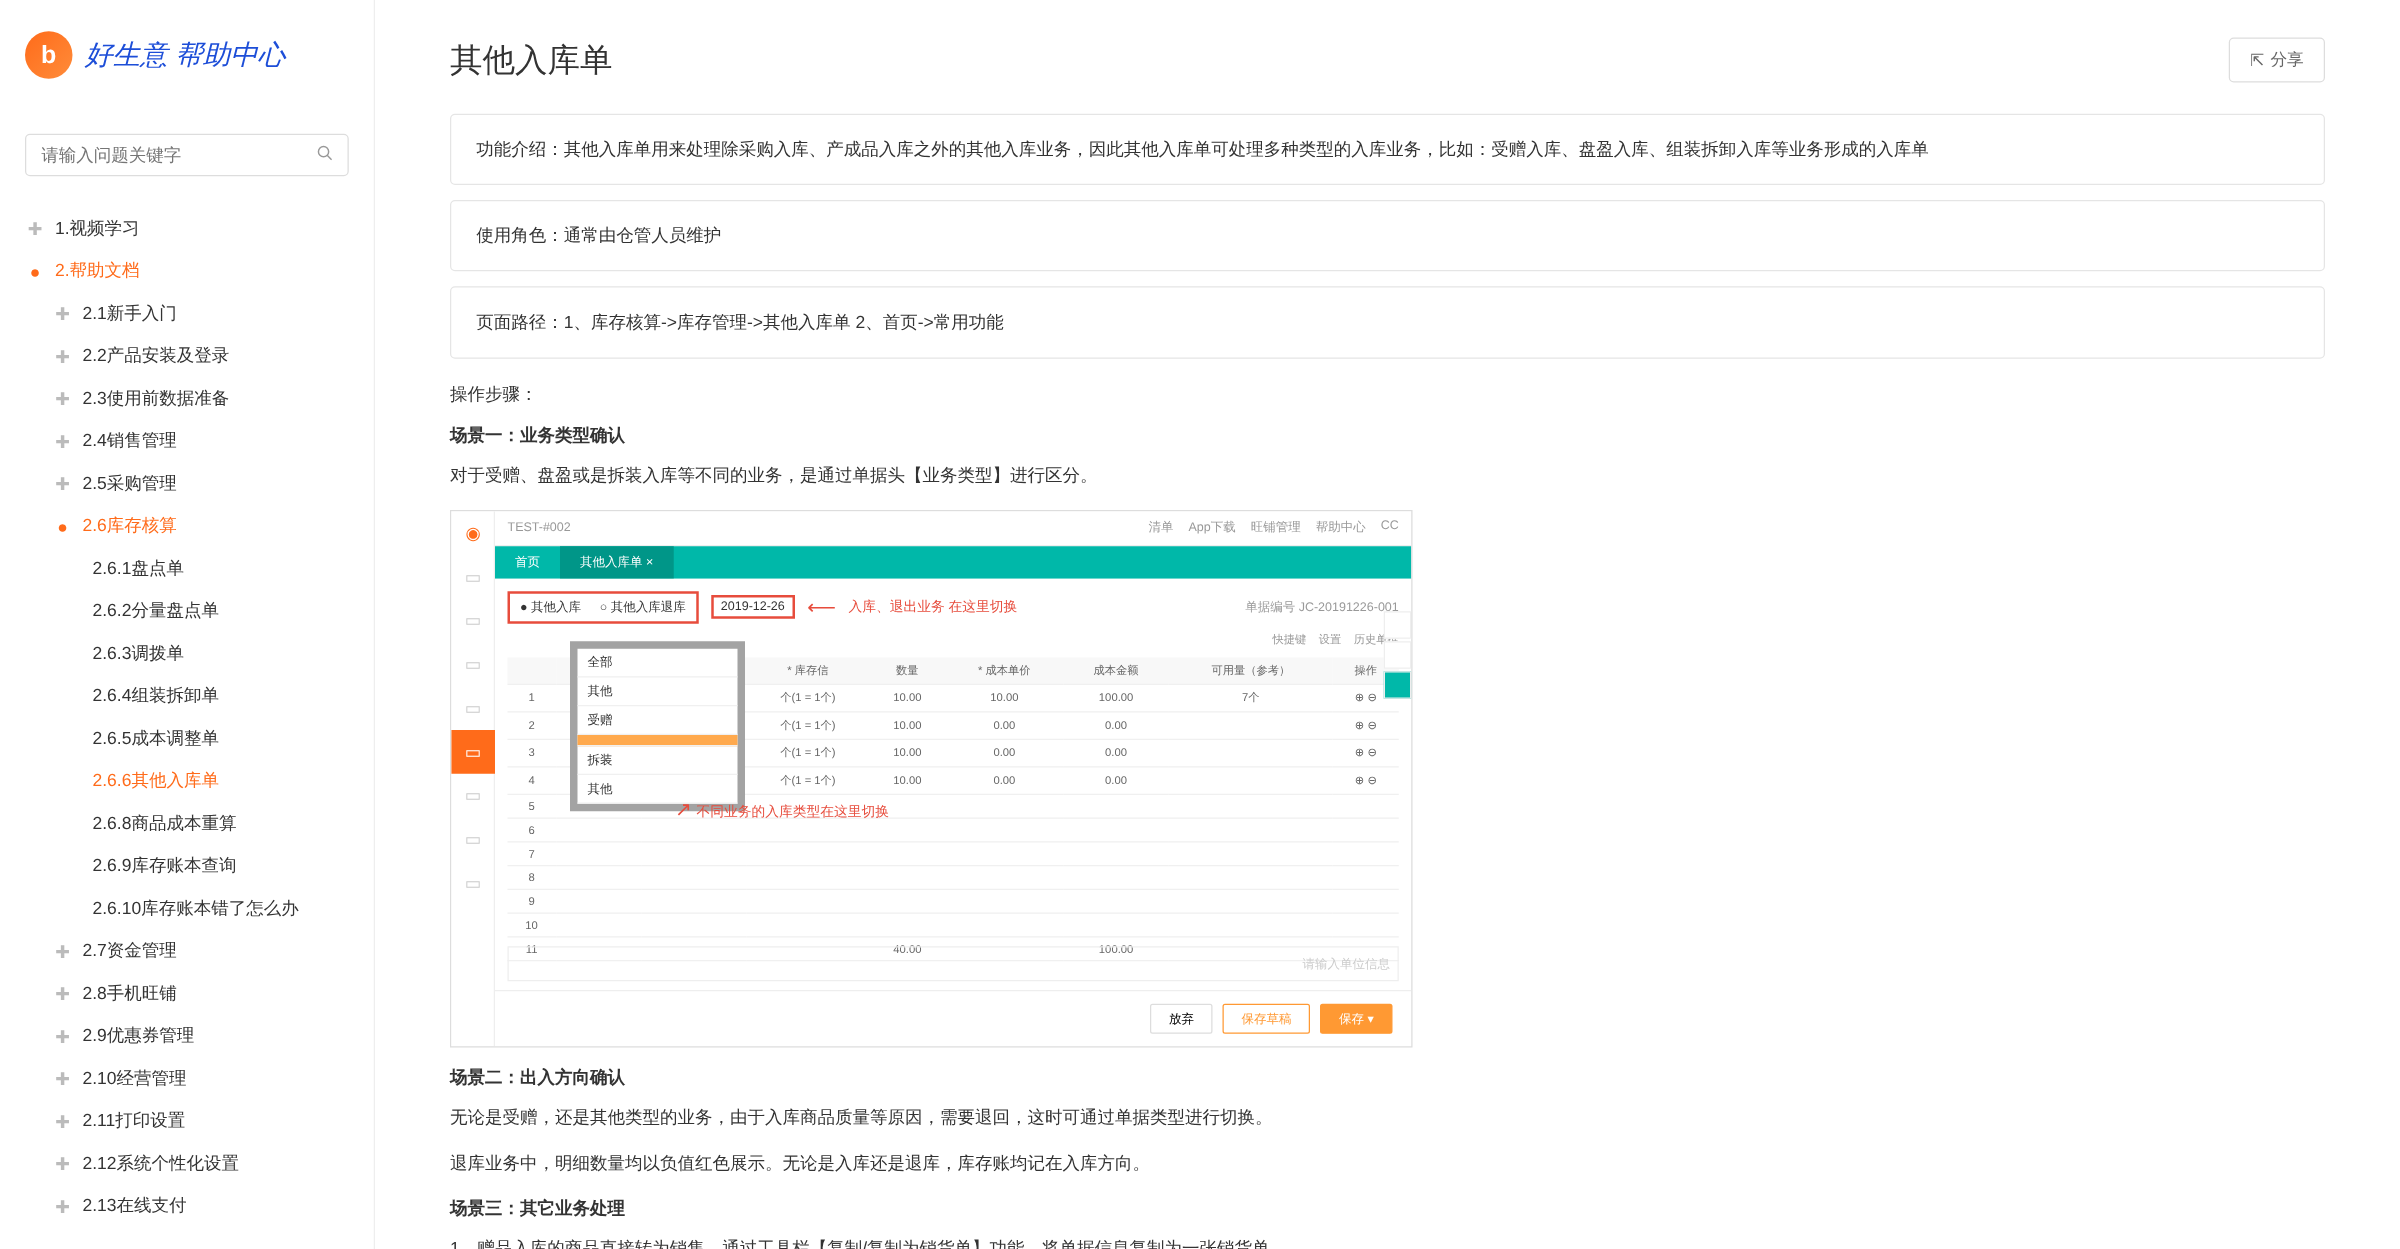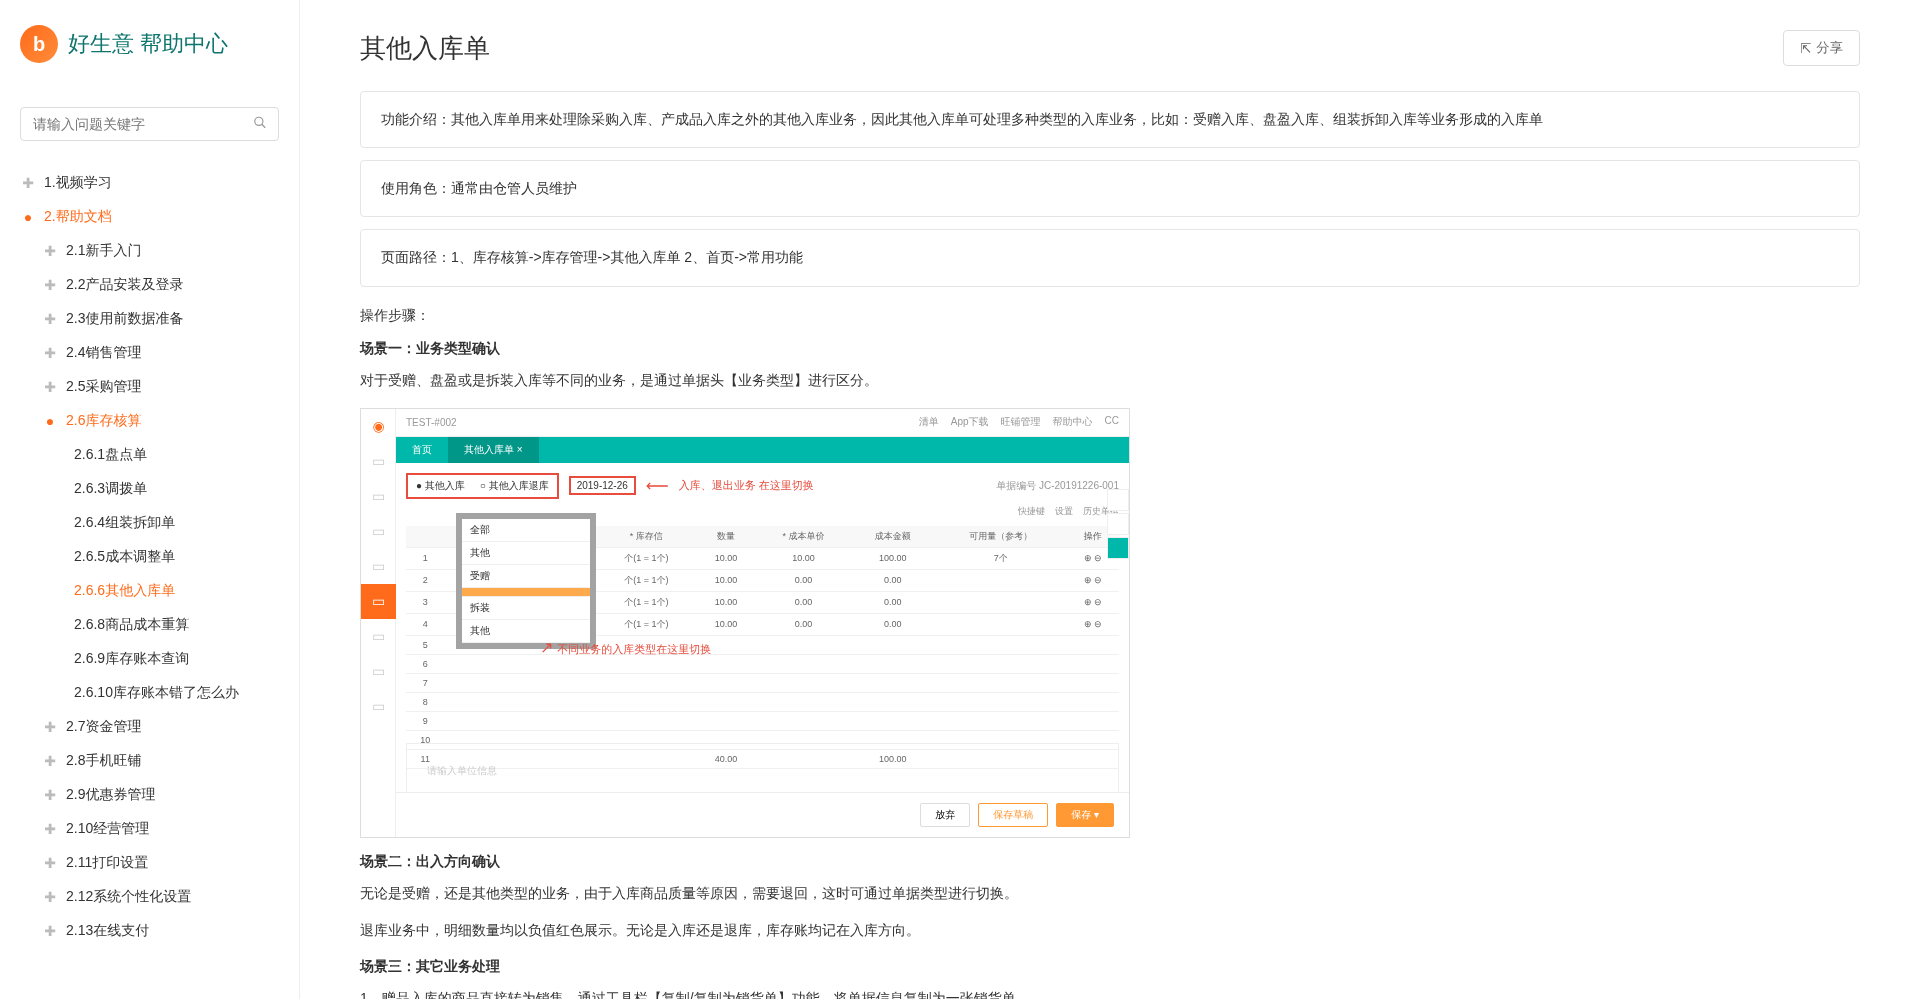--- a/index.html
+++ b/index.html
@@ -1,21 +1,21 @@
 <!DOCTYPE html>
 <html><head>
 <meta charset="utf-8">
 <style>
 *{margin:0;padding:0;box-sizing:border-box;}
 body{font-family:"Microsoft YaHei",Arial,sans-serif;font-size:14px;color:#333;background:#fff;}
 .container{display:flex;width:1920px;}
 .sidebar{width:300px;padding:25px 20px;border-right:1px solid #eee;}
 .logo-row{display:flex;align-items:center;margin-bottom:20px;}
 .logo{width:38px;height:38px;border-radius:50%;background:linear-gradient(135deg,#ff6b1a,#ff8c3a);display:flex;align-items:center;justify-content:center;color:#fff;font-weight:bold;font-size:20px;margin-right:10px;}
-.brand{font-size:22px;color:#0f766e;}
+.brand{font-size:22px;color:#1d4ed8;font-style:italic;}
 .search-box{position:relative;margin-bottom:25px;margin-top:44px;}
 .search-input{width:100%;padding:8px 35px 8px 12px;border:1px solid #ddd;border-radius:4px;font-size:14px;color:#999;}
 .search-icon{position:absolute;right:12px;top:50%;transform:translateY(-50%);color:#999;}
 .nav-item{display:flex;align-items:center;padding:8px 0;cursor:pointer;color:#333;}
 .nav-item.active{color:#ff6b1a;}
 .nav-item.sub{padding-left:22px;}
 .nav-item.sub3{padding-left:54px;}
 .nav-icon{width:16px;height:16px;margin-right:8px;display:inline-flex;align-items:center;justify-content:center;font-size:14px;color:#bbb;}
 .nav-icon.minus{color:#ff6b1a;}
 .main{flex:1;padding:30px 60px;background:#fff;}
@@ -102,20 +102,23 @@
           <span>2.5采购管理</span>
         </div>
       <div class="nav-item sub active">
           <span class="nav-icon minus">●</span>
           <span>2.6库存核算</span>
         </div>
       <div class="nav-item sub3">
           <span>2.6.1盘点单</span>
         </div>
       <div class="nav-item sub3">
+          <span>2.6.2分量盘点单</span>
+        </div>
+      <div class="nav-item sub3">
           <span>2.6.3调拨单</span>
         </div>
       <div class="nav-item sub3">
           <span>2.6.4组装拆卸单</span>
         </div>
       <div class="nav-item sub3">
           <span>2.6.5成本调整单</span>
         </div>
       <div class="nav-item sub3 active">
           <span>2.6.6其他入库单</span>
@@ -367,21 +370,21 @@
                 <td>100.00</td>
                 <td></td>
                 <td></td>
               </tr>
         </tbody>
           </table>
         <div style="position:absolute;left:144px;top:175px;">
           <span class="ss-arrow" style="position:static;">↗</span>
           <span class="ss-red-text">不同业务的入库类型在这里切换</span>
         </div>
-        <div style="position:absolute;bottom:38px;left:10px;right:10px;border:1px solid #eee;padding:20px;font-size:10px;color:#ccc;">请输入单位信息</div>
+        <div style="position:absolute;bottom:52px;left:10px;right:10px;border:1px solid #eee;padding:6px;font-size:10px;color:#ccc;text-align:right;">请输入单位信息</div>
       </div>
       <div class="ss-right-tools">
         <div class="ss-tool"></div>
         <div class="ss-tool"></div>
         <div class="ss-tool active"></div>
       </div>
       <div class="ss-footer">
         <button class="ss-btn">放弃</button>
         <button class="ss-btn outline">保存草稿</button>
         <button class="ss-btn primary">保存 ▾</button>

